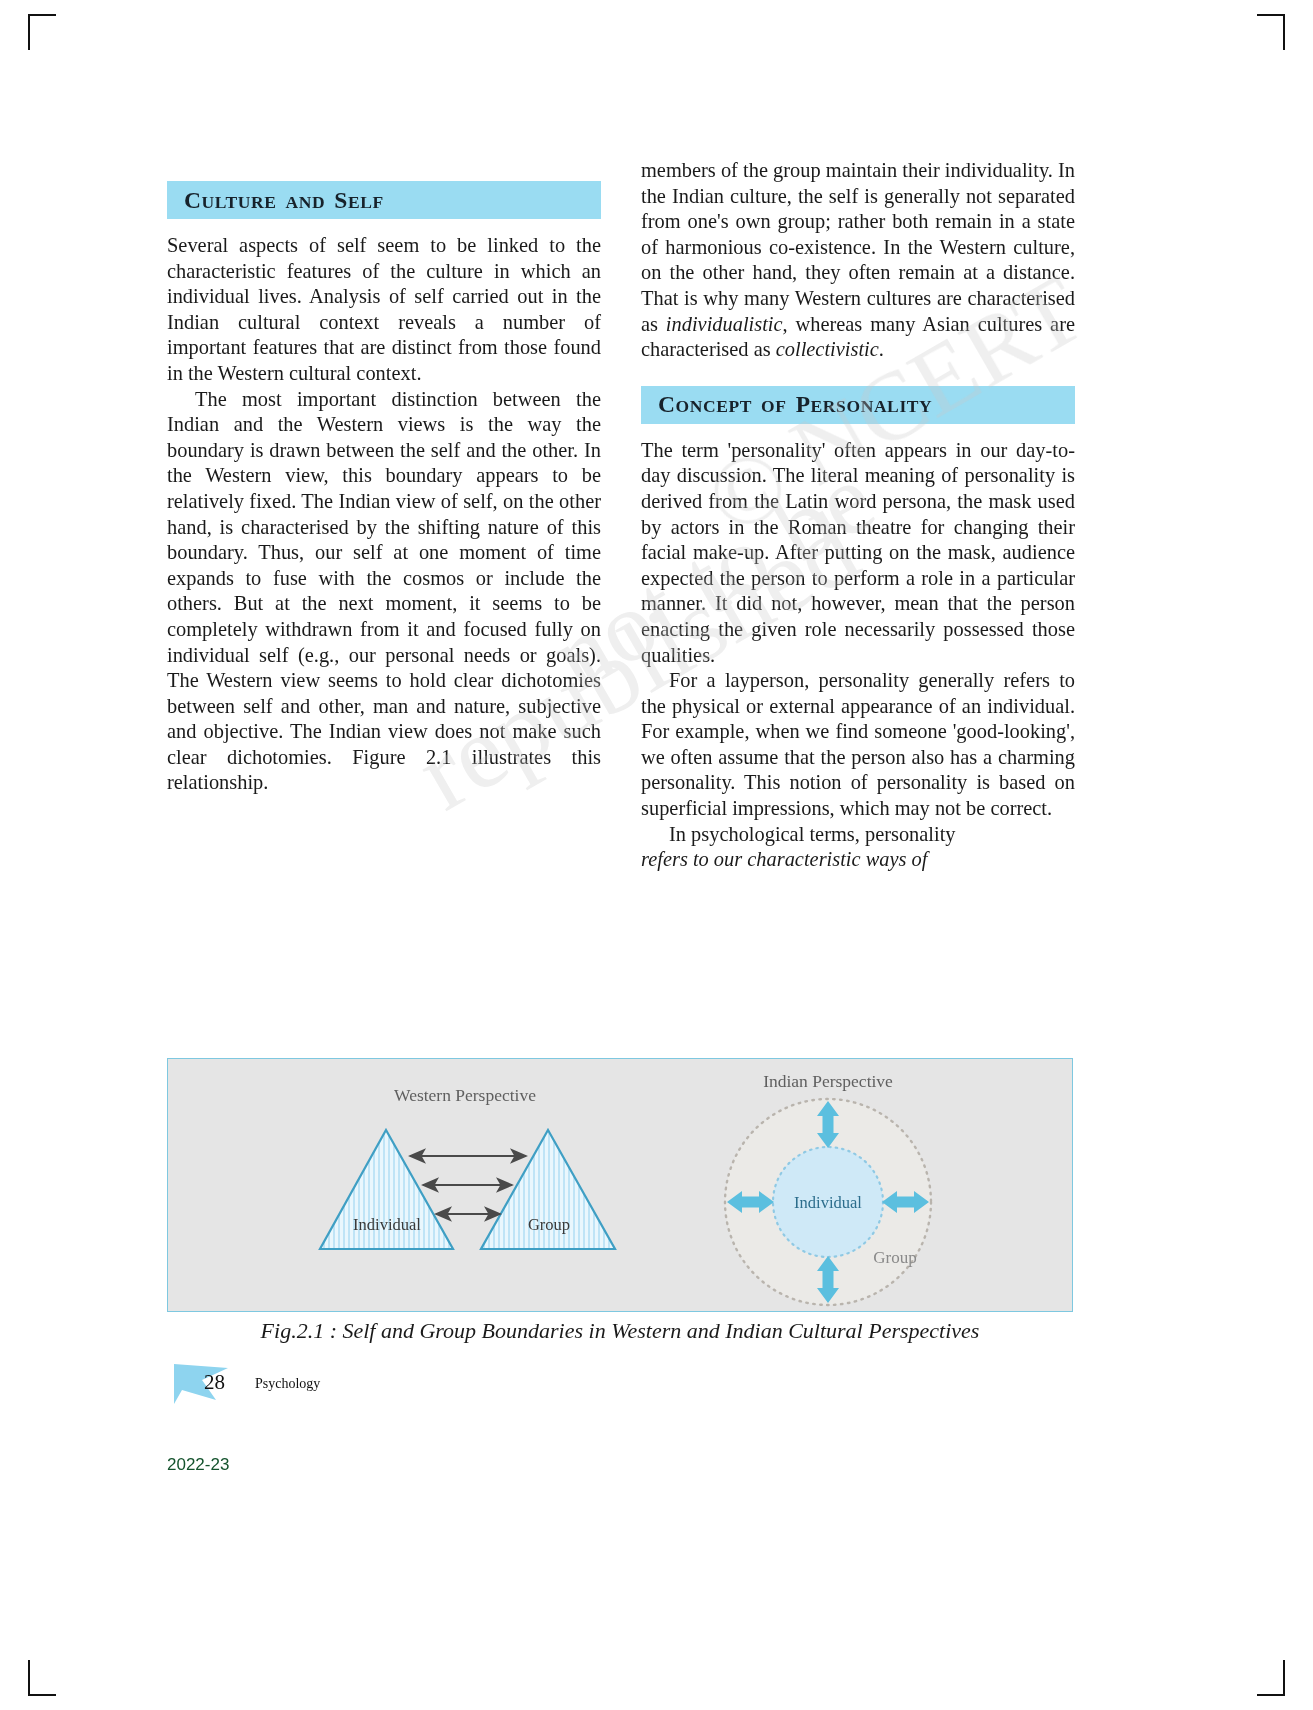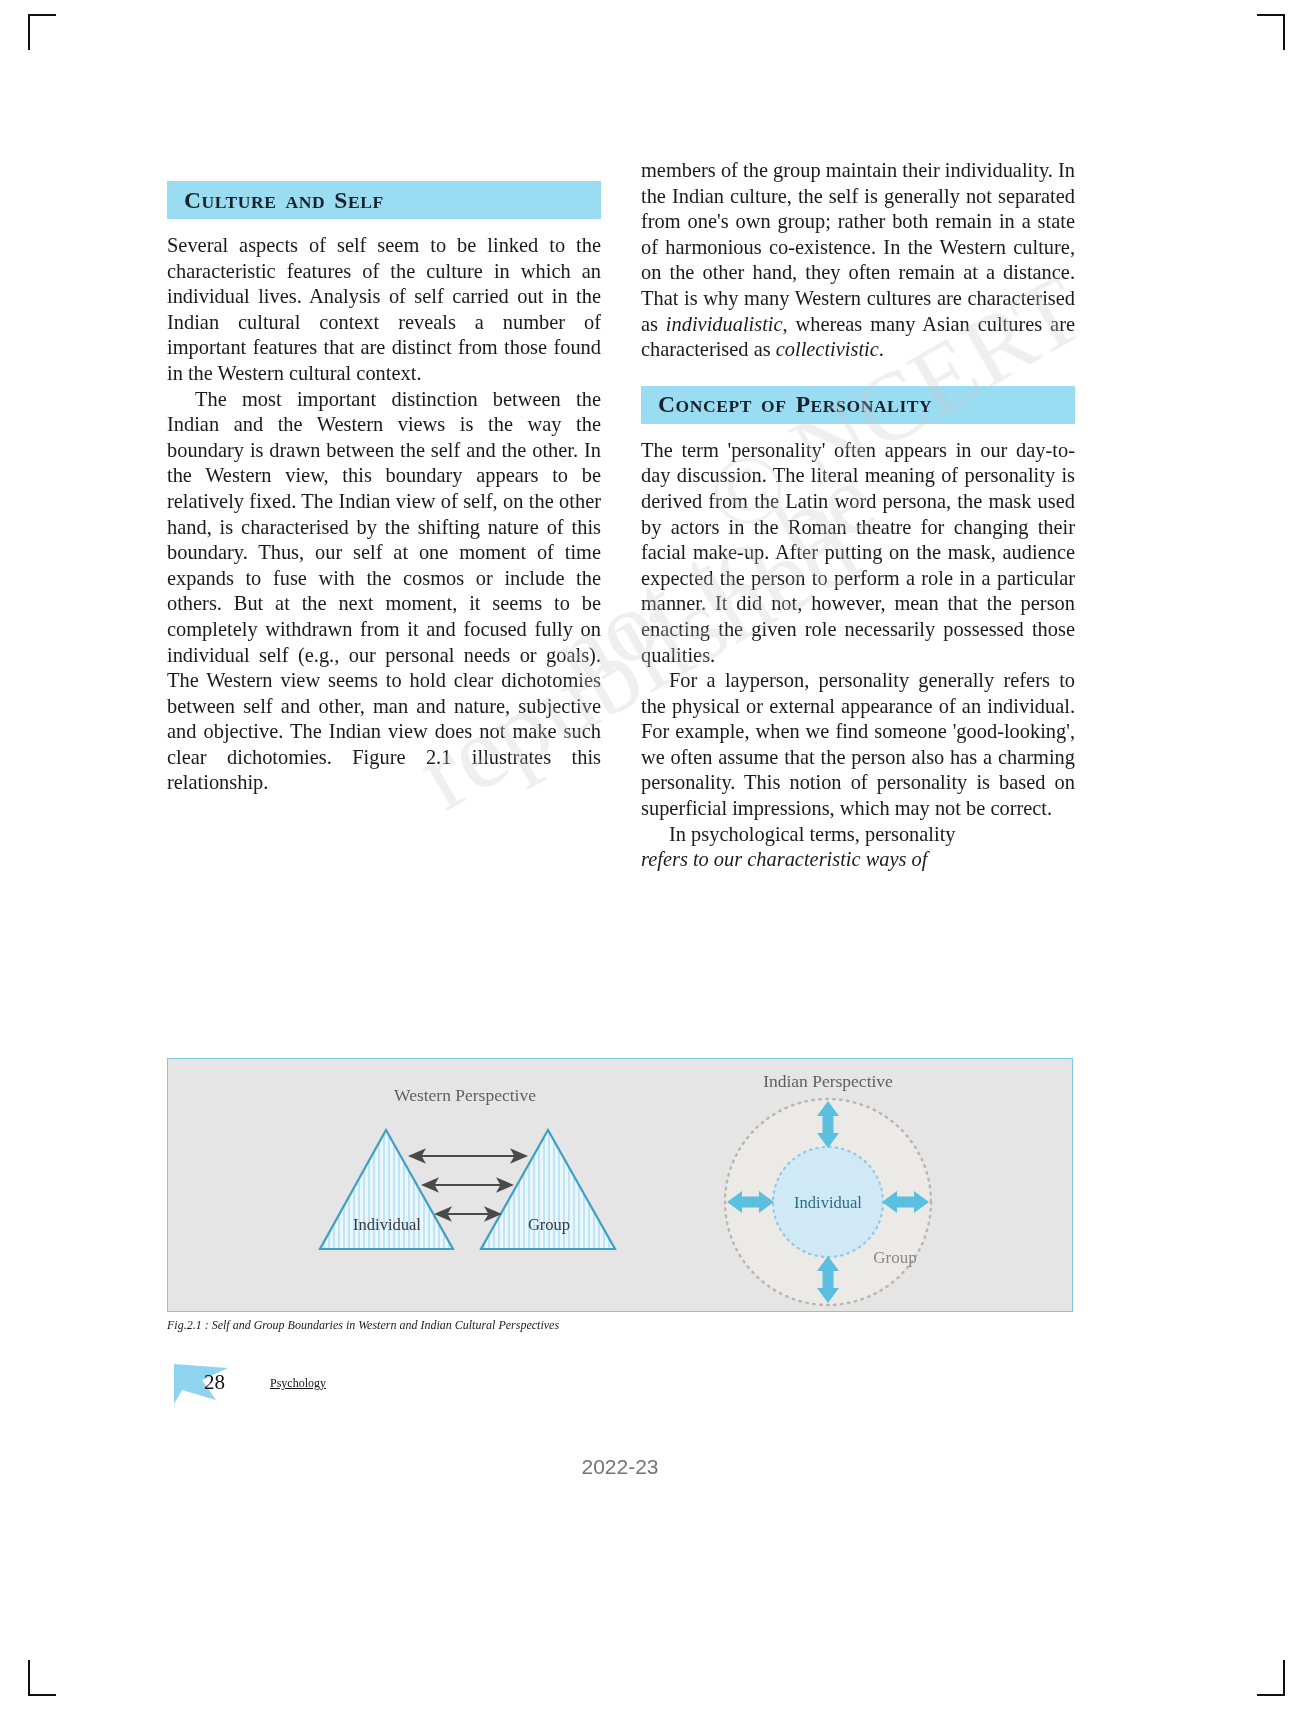--- a/index.html
+++ b/index.html
@@ -92,21 +92,22 @@
     height: 254px;
     border: 1.5px solid #7ec8e0;
     box-sizing: border-box;
     background: #e5e5e5;
   }
   .figure-caption {
     position: absolute;
     left: 0;
     top: 1318px;
     width: 906px;
-    font-size: 12px;
+    text-align: center;
+    font-size: 22px;
     font-style: italic;
     color: #1a1a1a;
   }
 
   
   .pagenum-wrap {
     position: absolute;
     left: 0;
     top: 1360px;
     width: 400px;
@@ -122,34 +123,33 @@
   .pagenum {
     position: absolute;
     left: 14px;
     top: 10px;
     font-size: 21px;
     color: #111;
     margin-left: 23px;
   }
   .footer-subject {
     position: absolute;
-    left: 103px;
+    left: 88px;
     top: 16px;
-    font-size: 12px;
+    font-size: 14px;
     color: #111;
-    text-decoration: underline;
   }
   .year-footer {
     position: absolute;
     left: 0;
     top: 1455px;
     width: 906px;
-    text-align: center;
-    font-size: 21px;
-    color: #737373;
+    text-align: left;
+    font-size: 17px;
+    color: #14532d;
     font-family: "Liberation Sans", sans-serif;
   }
 
   
   .watermark {
     position: absolute;
     left: 190px;
     top: 430px;
     width: 880px;
     height: 880px;

